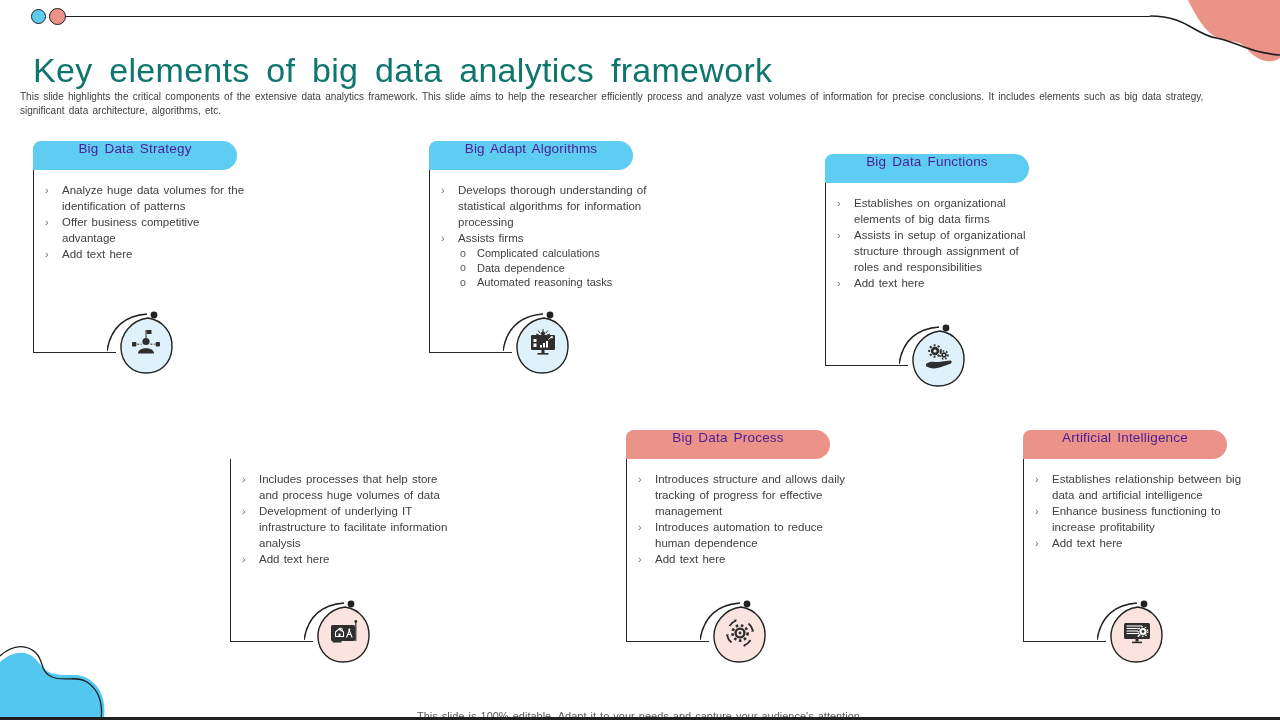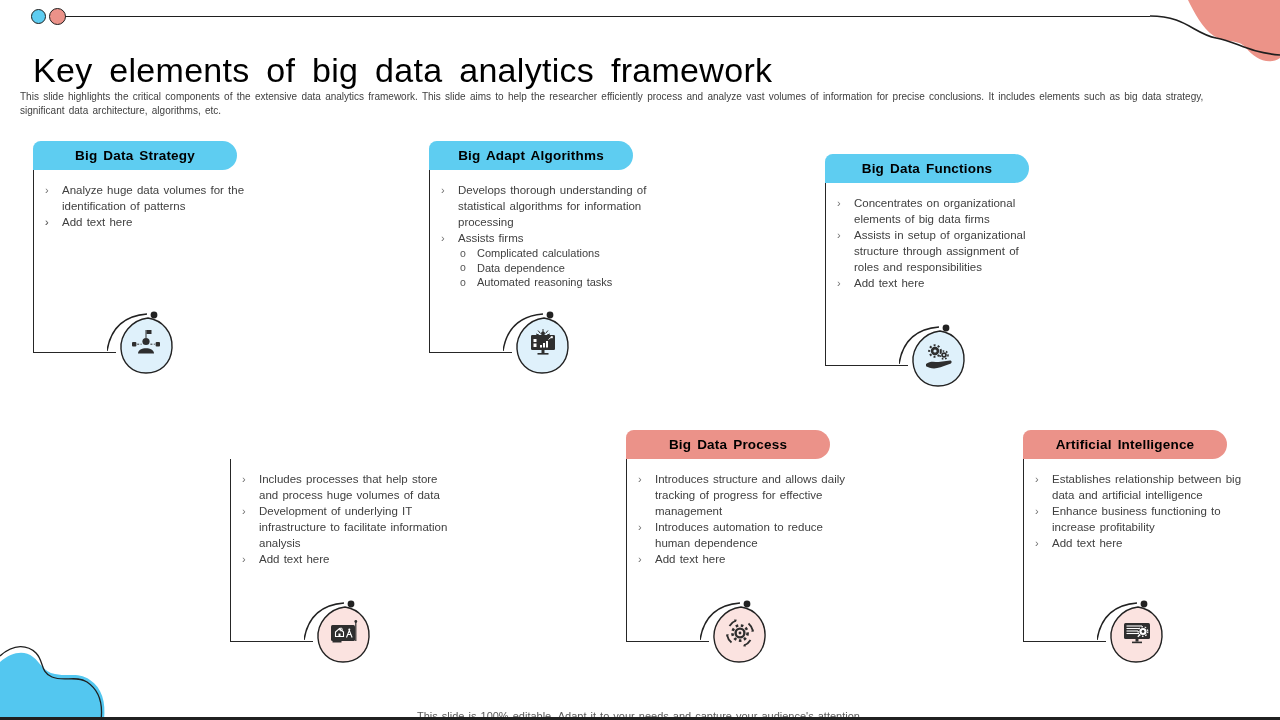--- a/index.html
+++ b/index.html
@@ -11,29 +11,29 @@
   
   .dot{position:absolute;border-radius:50%;border:1.5px solid #1f1f1f;box-sizing:border-box;}
   .dot-blue{left:31px;top:9px;width:15px;height:15px;background:var(--c-blue);}
   .dot-salmon{left:49px;top:8px;width:17px;height:17px;background:var(--c-salmon);}
   .top-line{position:absolute;left:65px;top:15.5px;width:1085px;height:0;border-top:1.6px solid #1f1f1f;}
   .corner-tr{position:absolute;right:0;top:0;}
   .corner-bl{position:absolute;left:0;bottom:0;}
   .bottom-bar{position:absolute;left:0;bottom:0;width:100%;height:3px;background:#202020;}
   
   .title{position:absolute;left:33px;top:28px;font-size:34px;font-weight:400;
-    letter-spacing:.3px;word-spacing:7px;color:#000000;white-space:nowrap;}
+    letter-spacing:.3px;word-spacing:7px;color:#0f766e;white-space:nowrap;}
   .subtitle{position:absolute;left:20px;top:80px;width:1216px;font-size:10px;
     line-height:13.5px;word-spacing:1.5px;color:#404040;}
   .footer{position:absolute;left:0;top:699px;width:100%;text-align:center;
     font-size:11px;color:#595959;word-spacing:1px;}
   
   .card{position:absolute;width:250px;height:248px;}
-  .pill{position:relative;width:204px;height:29px;display:flex;align-items:center;
-    justify-content:center;font-size:13.5px;font-weight:bold;color:#000000;
+  .pill{position:relative;width:204px;height:29px;display:flex;align-items:flex-start;
+    justify-content:center;font-size:13.5px;font-weight:normal;color:#4c1d95;
     border-radius:8px 15px 15px 0;letter-spacing:.2px;word-spacing:2px;}
   .pill.blue{background:var(--c-blue);}
   .pill.salmon{background:var(--c-salmon);}
   .vline{position:absolute;left:0;top:29px;width:1.4px;height:182px;background:#262626;}
   .hline{position:absolute;left:0;top:210.5px;width:83px;height:1.4px;background:#262626;}
   .bullets{position:absolute;left:10px;top:41px;width:212px;margin:0;padding:0;
     list-style:none;font-size:11.5px;line-height:16px;word-spacing:1px;color:#404040;}
   .bullets li{position:relative;padding-left:19px;}
   .bullets .m{position:absolute;left:2px;top:0;color:#6f6f6f;font-size:11px;}
   .subs{list-style:none;margin:0;padding:0;font-size:11px;line-height:14.5px;}
@@ -73,21 +73,21 @@
   <div class="bottom-bar"></div>
 
   <section class="card pos-0">
     <header class="pill blue">
       <span>Big Data Strategy</span>
     </header>
     <div class="vline"></div>
     <div class="hline"></div>
     <ul class="bullets">
       <li><span class="m">›</span><span>Analyze huge data volumes for the identification of patterns</span></li>
-      <li><span class="m">›</span></li>
+      <li><span class="m">›</span><span>Offer business competitive advantage</span></li>
       <li><span class="m">›</span><span>Add text here</span></li>
     </ul>
     <svg class="blob" viewBox="0 0 82 72">
       <path d="M0,42 C3,23 14,7 40,5" fill="none" stroke="#222" stroke-width="1.5"></path>
       <circle cx="47" cy="6" r="3.4" fill="#222"></circle>
       <path d="M41,9 C55,11 66,23 65,39 C64,55 53,64 39,64 C25,64 15,54 14,40 C13,26 24,11 41,9 Z" fill="#DFF1FB" stroke="#222" stroke-width="1.4"></path>
       <g transform="translate(25,21)" fill="#2e2e2e">
         <rect x="13.5" y="0" width="1" height="8"></rect>
         <path d="M14.5,0 h5 v4 h-5 z"></path>
         <circle cx="14" cy="11.5" r="3.6"></circle>
@@ -143,21 +143,21 @@
     </svg>
   </section>
 
   <section class="card pos-2">
     <header class="pill blue">
       <span>Big Data Functions</span>
     </header>
     <div class="vline"></div>
     <div class="hline"></div>
     <ul class="bullets">
-      <li><span class="m">›</span><span>Concentrates on organizational elements of big data firms</span></li>
+      <li><span class="m">›</span><span>Establishes on organizational elements of big data firms</span></li>
       <li><span class="m">›</span><span>Assists in setup of organizational structure through assignment of roles and responsibilities</span></li>
       <li><span class="m">›</span><span>Add text here</span></li>
     </ul>
     <svg class="blob" viewBox="0 0 82 72">
       <path d="M0,42 C3,23 14,7 40,5" fill="none" stroke="#222" stroke-width="1.5"></path>
       <circle cx="47" cy="6" r="3.4" fill="#222"></circle>
       <path d="M41,9 C55,11 66,23 65,39 C64,55 53,64 39,64 C25,64 15,54 14,40 C13,26 24,11 41,9 Z" fill="#DFF1FB" stroke="#222" stroke-width="1.4"></path>
       <g transform="translate(25,21)" fill="#2e2e2e">
         <circle cx="11" cy="8" r="4.2"></circle>
         <circle cx="11" cy="8" r="5.8" fill="none" stroke="#2e2e2e" stroke-width="2" stroke-dasharray="2 2.2"></circle>

